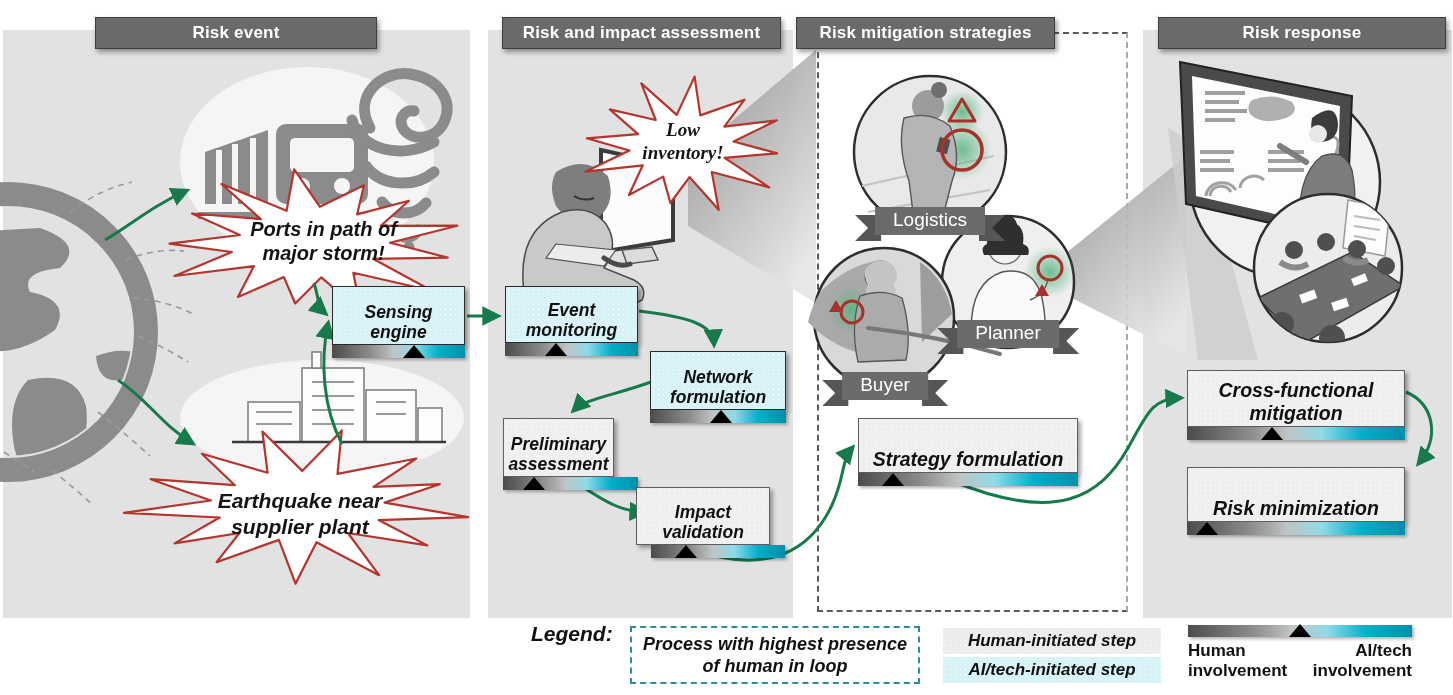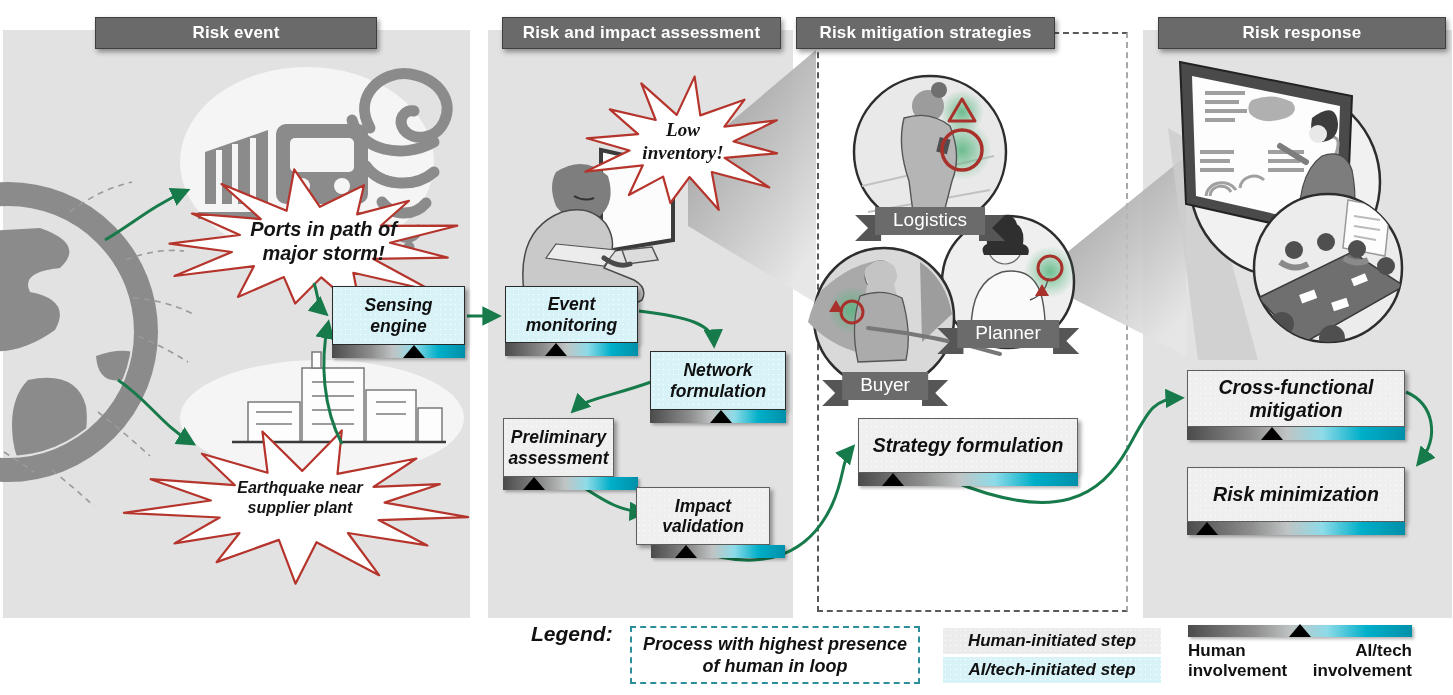--- a/index.html
+++ b/index.html
@@ -5,21 +5,21 @@
   html,body{margin:0;padding:0;background:#fff;}
   .canvas{position:relative;width:1453px;height:695px;background:#fff;overflow:hidden;
           font-family:"Liberation Sans",sans-serif;color:#111;}
   .colbg{position:absolute;top:30px;height:588px;background:#e2e2e2;}
   .col3{position:absolute;left:817px;top:32px;width:311px;height:580px;background:#fff;
         border:2px dashed #5a5a5a;border-right-color:#a8a8a8;box-sizing:border-box;}
   .col-header{position:absolute;height:30px;background:#6a6a6a;border:1.5px solid #3f3f3f;
         color:#fff;font-weight:bold;font-size:17px;display:flex;align-items:center;justify-content:center;
         box-shadow:2px 3px 5px rgba(0,0,0,.40);letter-spacing:.2px;z-index:6;}
   svg.overlay{position:absolute;left:0;top:0;z-index:3;}
-  .pbox{position:absolute;display:flex;align-items:center;justify-content:center;text-align:center;
+  .pbox{position:absolute;display:flex;align-items:flex-end;justify-content:center;text-align:center;
         font-weight:bold;font-style:italic;font-size:17.5px;line-height:1.15;color:#101010;
         box-sizing:border-box;box-shadow:2.5px 3px 4px rgba(0,0,0,.35);z-index:5;padding:2px;}
   .pbox.ai{background-color:#d7f3f8;background-image:radial-gradient(#ffffff 24%,rgba(255,255,255,0) 26%);
         background-size:5px 5px;border:1.7px solid #2b2b2b;}
   .pbox.human{background-color:#efefef;background-image:radial-gradient(#ffffff 26%,rgba(255,255,255,0) 28%);
         background-size:5px 5px;border:1.7px solid #5f5f5f;}
   .big{font-size:19.5px;}
   .ibar{position:absolute;height:13px;z-index:5;
         background:linear-gradient(90deg,#4b4b4b 0%,#8f8f8f 30%,#c0c4c4 46%,#8edbe8 62%,#00afc9 80%,#008fa9 100%);
         box-shadow:2px 2px 3px rgba(0,0,0,.30);}
@@ -249,21 +249,21 @@
   </svg>
 
   <div class="col-header" style="left:95px;top:17px;width:280px;">Risk event</div>
   <div class="col-header" style="left:502px;top:17px;width:277px;">Risk and impact assessment</div>
   <div class="col-header" style="left:796px;top:17px;width:257px;">Risk mitigation strategies</div>
   <div class="col-header" style="left:1158px;top:17px;width:286px;">Risk response</div>
 
   <div class="burst-text" style="left:216px;top:217px;width:215px;font-size:20px;">
     <span>Ports in path of</span><br><span>major storm!</span>
   </div>
-  <div class="burst-text" style="left:180px;top:478px;width:240px;font-size:16px;">
+  <div class="burst-text" style="left:180px;top:488px;width:240px;font-size:21px;">
     <span>Earthquake near</span><br><span>supplier plant</span>
   </div>
   <div class="burst-text" style="left:618px;top:118px;width:130px;font-size:19px;font-family:Liberation Serif, serif;">
     <span>Low</span><br><span>inventory!</span>
   </div>
 
   <div class="pbox ai" style="left:332px;top:286px;width:133px;height:59px;">
       <span>Sensing engine</span>
     </div>
   <div class="ibar" style="left:332px;top:345px;width:133px;">

